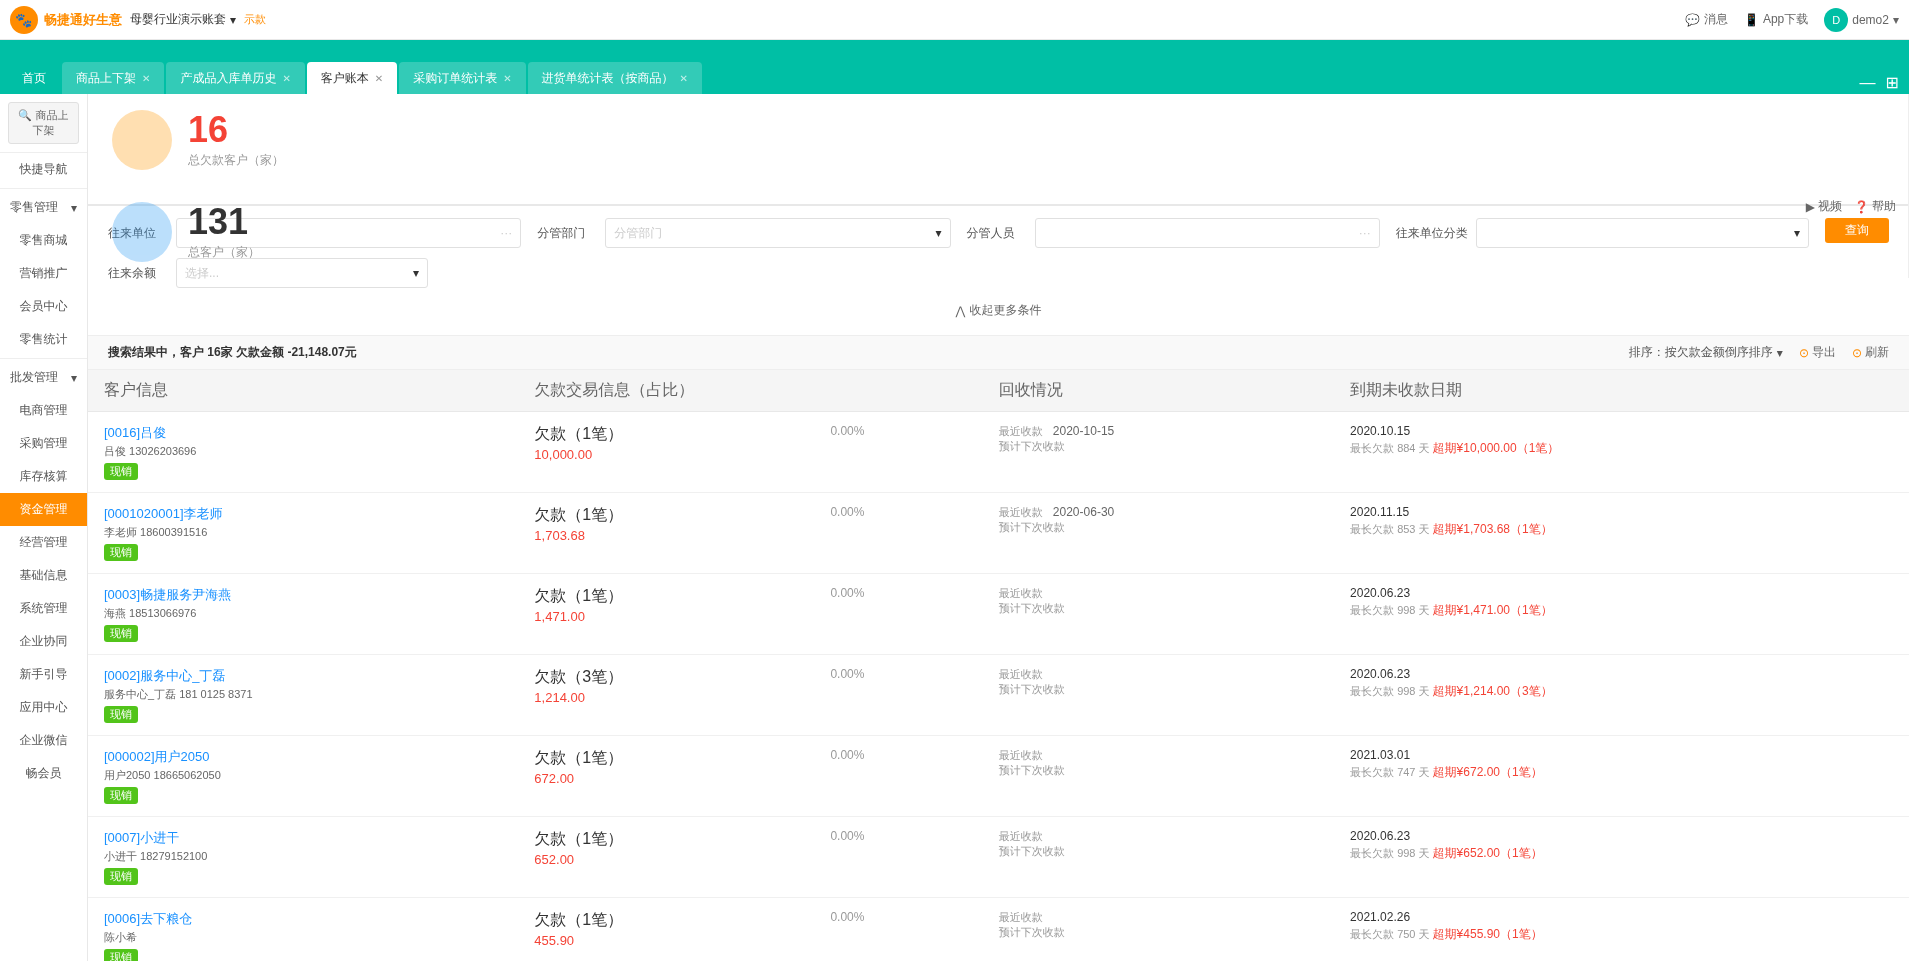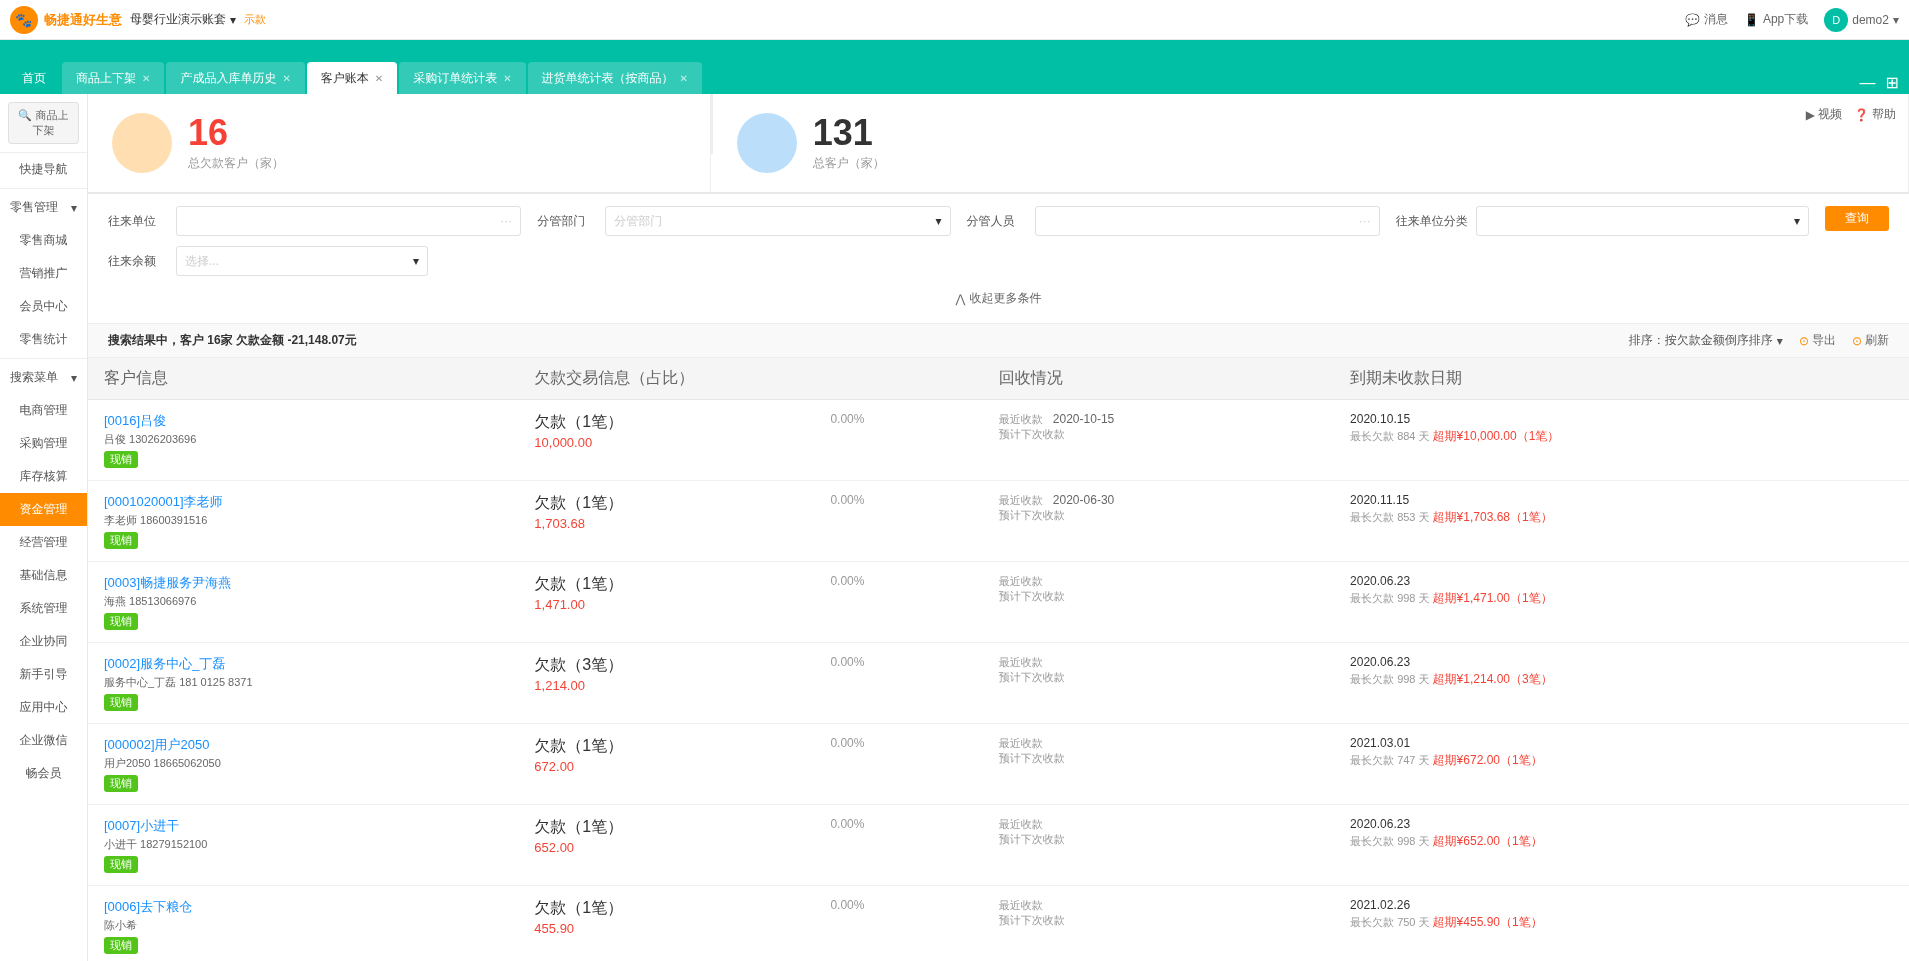--- a/index.html
+++ b/index.html
@@ -35,21 +35,21 @@
     .sidebar-search-btn { width: 100%; padding: 5px; background: #f5f5f5; border: 1px solid #e0e0e0; border-radius: 3px; text-align: center; cursor: pointer; font-size: 11px; color: #666; }
     .sidebar-item { padding: 8px 6px; text-align: center; cursor: pointer; font-size: 12px; color: #555; display: flex; flex-direction: column; align-items: center; gap: 2px; }
     .sidebar-item.active { background: #ff8c00; color: #fff; }
     .sidebar-divider { height: 1px; background: #eee; margin: 2px 0; }
     .sidebar-item-with-arrow { display: flex; align-items: center; justify-content: space-between; padding: 8px 10px; cursor: pointer; font-size: 12px; color: #555; }
 
     
     .content-area { flex: 1; display: flex; flex-direction: column; overflow: hidden; background: #f5f5f5; }
 
     
-    .stats-bar { background: #fff; display: flex; height: 100px; border-bottom: 2px solid #e8e8e8; }
+    .stats-bar { background: #fff; display: flex; height: 112px; border-bottom: 2px solid #e8e8e8; flex-direction: column; }
     .stat-item { flex: 1; display: flex; align-items: center; gap: 16px; padding: 16px 24px; border-right: 1px solid #eee; position: relative; }
     .stat-icon { width: 60px; height: 60px; border-radius: 50%; display: flex; align-items: center; justify-content: center; opacity: 0.3; }
     .stat-icon-yellow { background: #ff9800; }
     .stat-icon-pink { background: #e91e63; }
     .stat-icon-blue { background: #2196f3; }
     .stat-icon svg { width: 36px; height: 36px; }
     .stat-content { display: flex; flex-direction: column; }
     .stat-number { font-size: 36px; font-weight: bold; line-height: 1; }
     .stat-number.red { color: #f44336; }
     .stat-number.dark { color: #333; font-weight: 900; }
@@ -190,21 +190,21 @@
         <span>营销推广</span>
       </div>
       <div class="sidebar-item">
         <span>会员中心</span>
       </div>
       <div class="sidebar-item">
         <span>零售统计</span>
       </div>
       <div class="sidebar-divider"></div>
       <div class="sidebar-item-with-arrow">
-        <span>搜索菜单</span>
+        <span>批发管理</span>
         <span>▾</span>
       </div>
       <div class="sidebar-item">
         <span>电商管理</span>
       </div>
       <div class="sidebar-item">
         <span>采购管理</span>
       </div>
       <div class="sidebar-item">
         <span>库存核算</span>

